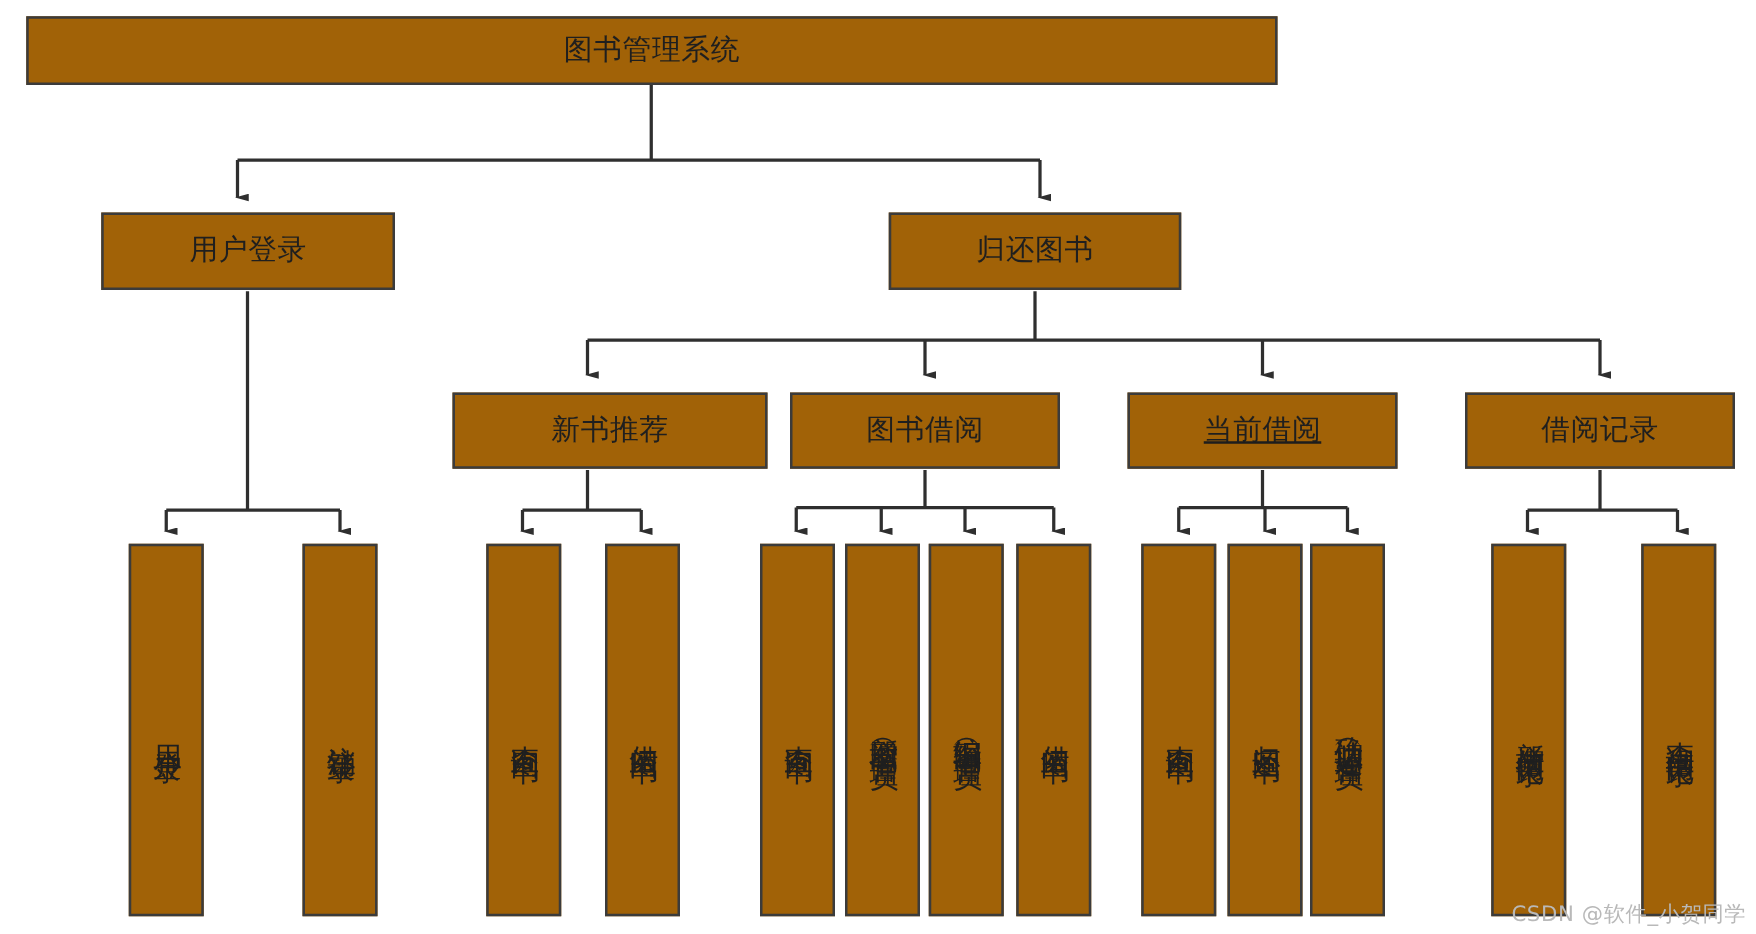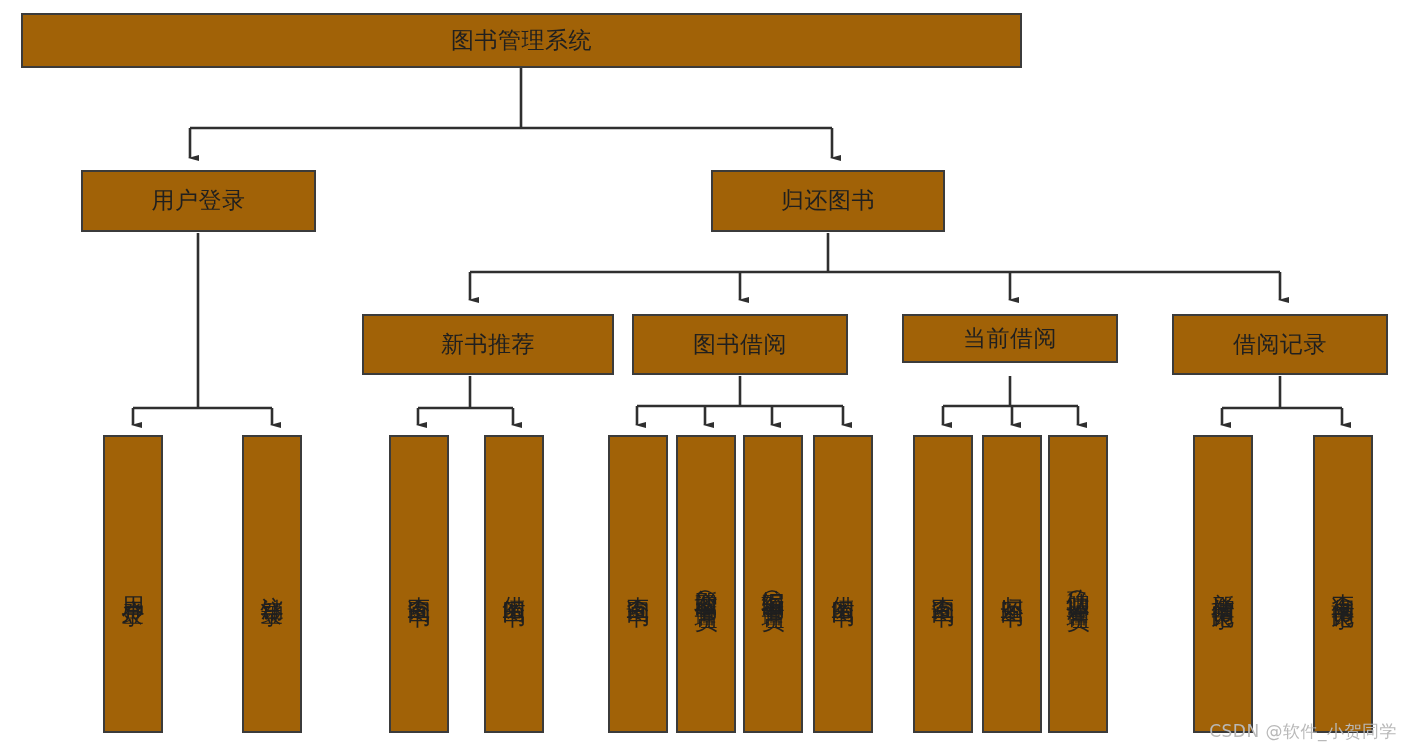--- a/index.html
+++ b/index.html
@@ -141,21 +141,21 @@
   </div>
 
   <div class="node horiz" style="left:362px; top:314px; width:252px; height:61px;">
     <span class="label">新书推荐</span>
   </div>
 
   <div class="node horiz" style="left:632px; top:314px; width:216px; height:61px;align-items:center;">
     <span class="label">图书借阅</span>
   </div>
 
-  <div class="node horiz" style="left:902px; top:314px; width:216px; height:49px;">
+  <div class="node horiz" style="left:902px; top:314px; width:216px; height:61px;text-decoration:underline;">
     <span class="label">当前借阅</span>
   </div>
 
   <div class="node horiz" style="left:1172px; top:314px; width:216px; height:61px;">
     <span class="label">借阅记录</span>
   </div>
 
   <div class="node vert" style="left:103px; top:435px; width:60px; height:298px;">
     <span class="label">用户登录</span>
   </div>

